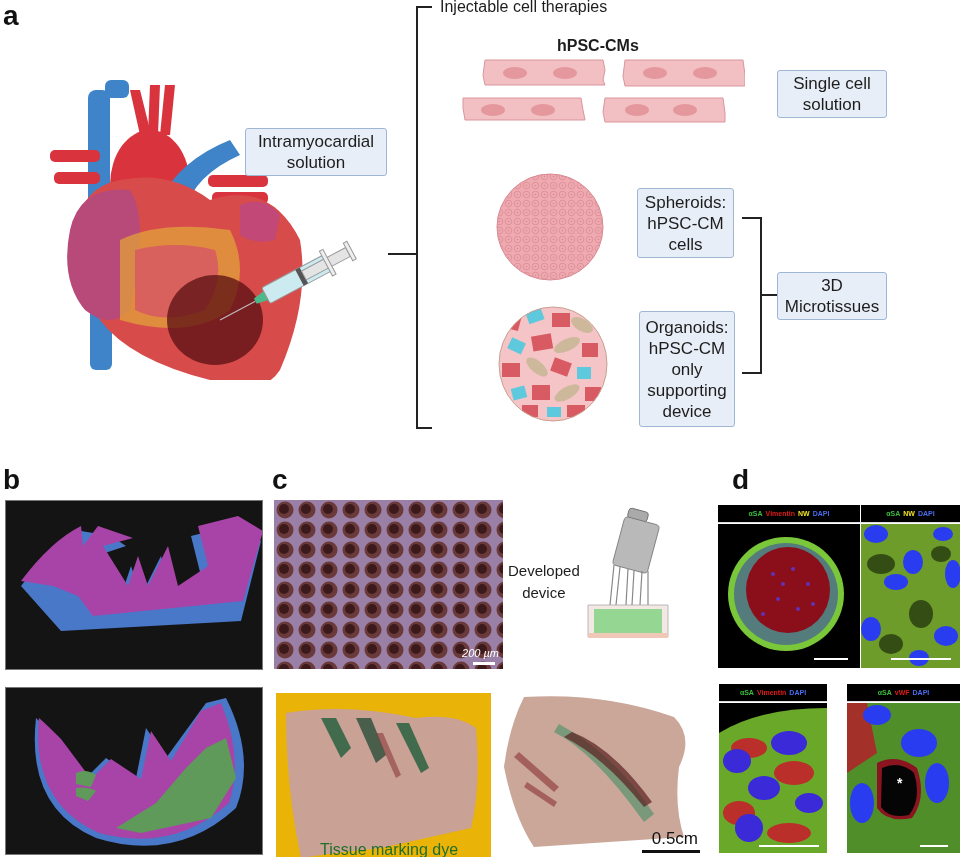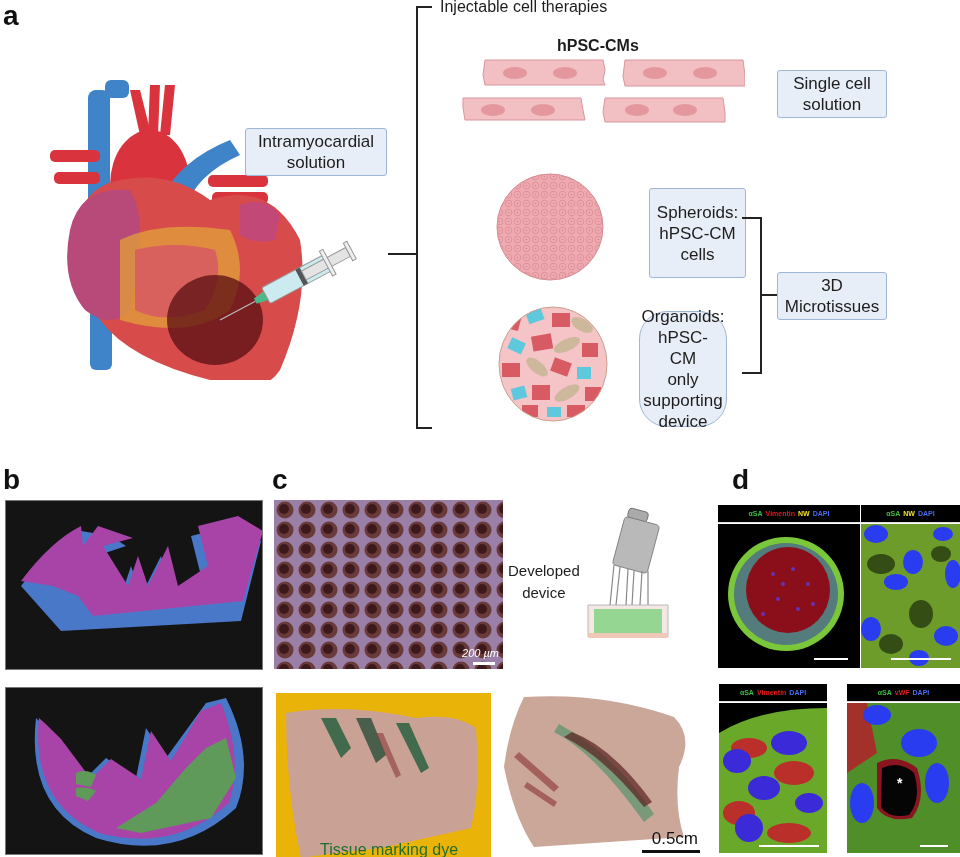--- a/index.html
+++ b/index.html
@@ -123,27 +123,27 @@
     <rect x="35" y="80" width="18" height="15" fill="#d85a63"></rect>
     <ellipse cx="70" cy="88" rx="14" ry="6" fill="#cdb89b" transform="rotate(-30 70 88)"></ellipse>
     <rect x="88" y="82" width="16" height="14" fill="#d85a63"></rect>
     <rect x="25" y="100" width="16" height="12" fill="#d85a63"></rect>
     <rect x="50" y="102" width="14" height="10" fill="#5ec8dd"></rect>
     <rect x="70" y="100" width="18" height="12" fill="#d85a63"></rect>
   </g>
   <ellipse cx="56" cy="59" rx="54" ry="57" fill="none" stroke="#c9a18f" stroke-width="1"></ellipse>
 </svg>
 
-<div class="label-box" style="left:637px; top:188px; width:97px; height:90px; flex-direction:column;margin-left:12px;">
+<div class="label-box" style="left:637px; top:188px; width:97px; height:70px; flex-direction:column;">
   <span>Spheroids:</span>
   <span>hPSC-CM</span>
   <span>cells</span>
 </div>
 
-<div class="label-box" style="left:639px; top:311px; width:88px; height:116px; flex-direction:column;border-radius:28px;">
+<div class="label-box" style="left:639px; top:311px; width:96px; height:116px; flex-direction:column;">
   <span>Organoids:</span>
   <span>hPSC-CM</span>
   <span>only</span>
   <span>supporting</span>
   <span>device</span>
 </div>
 
 <div class="line" style="left:742px; top:217px; width:19px; height:2px;"></div>
 <div class="line" style="left:760px; top:217px; width:2px; height:157px;"></div>
 <div class="line" style="left:742px; top:372px; width:19px; height:2px;"></div>

